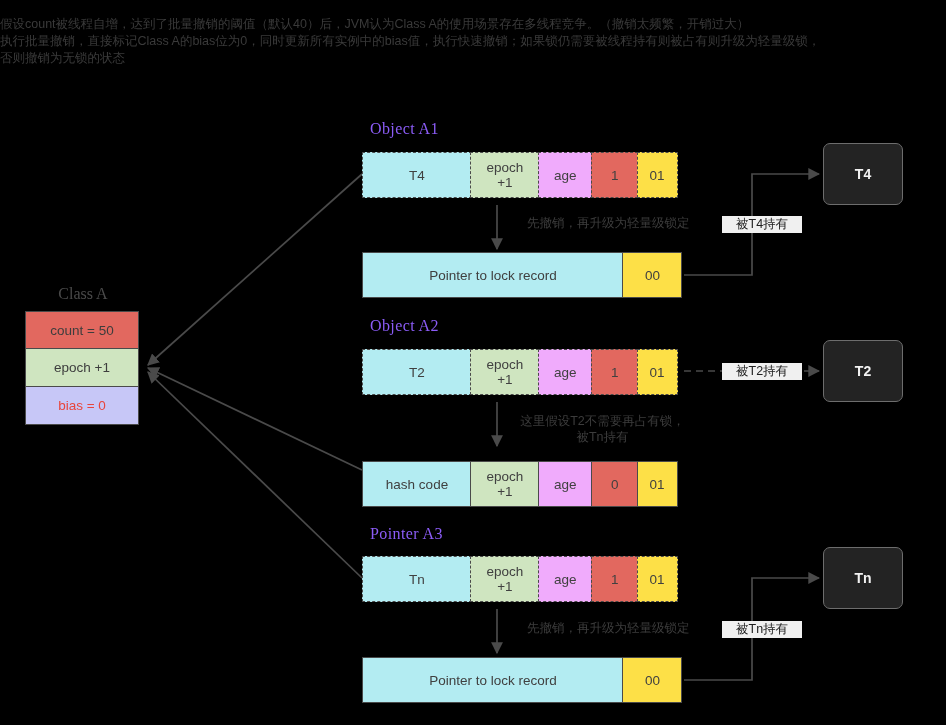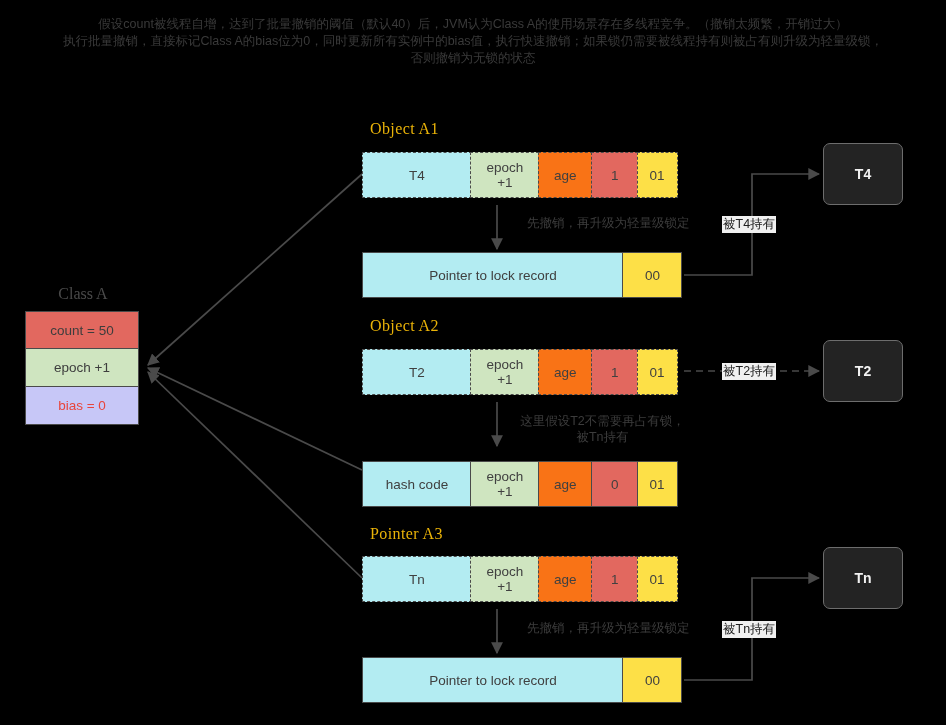--- a/index.html
+++ b/index.html
@@ -19,33 +19,33 @@
     position: absolute; left: 0; top: 0;
     width: 946px; height: 725px;
     pointer-events: none;
   }
 
   
   .note {
     position: absolute;
     left: 0; top: 16px;
     width: 946px;
-    text-align: center;
+    text-align: left;
     color: #3a3a3a;
     font-size: 12.5px;
     line-height: 17px;
     letter-spacing: 0px;
     white-space: nowrap;
   }
   .note div { width: 946px; }
 
   
   .obj-title {
     position: absolute;
-    color: #eab308;
+    color: #8b5cf6;
     font-size: 16px;
     font-family: "Liberation Serif", serif;
     letter-spacing: .4px;
     text-align: center;
   }
 
   
   .row {
     position: absolute;
     display: flex;
@@ -59,21 +59,21 @@
     color: #404040;
     font-size: 13.5px;
     line-height: 15px;
     border: 1.6px solid #4a4a4a;
     margin-left: -1.6px;
   }
   .cell:first-child { margin-left: 0; }
   .row.dashed .cell { border-style: dashed; }
   .c-cyan   { background: #b3ecf2; }
   .c-green  { background: #cfe5c0; }
-  .c-blue   { background: #f97316; }
+  .c-blue   { background: #f0abfc; }
   .c-red    { background: #e2685f; }
   .c-purple { background: #fde047; }
 
   
   .classa-title {
     position: absolute;
     left: 25px; top: 285px; width: 116px;
     text-align: center;
     color: #4a4a4a;
     font-size: 16px;
@@ -116,21 +116,21 @@
     line-height: 16px;
     white-space: nowrap;
   }
   .anno.two { white-space: normal; text-align: center; }
   .held {
     position: absolute;
     color: #d8d8d8;
     background: #f0f0f0;
     color: #202020;
     font-size: 12.5px;
-    padding: 0 1px;
+    padding: 0 14px;
     white-space: nowrap;
   }
 </style>
 </head>
 <body>
 
 <div id="canvas">
 
   <svg id="wires" viewBox="0 0 946 725" xmlns="http://www.w3.org/2000/svg">
     <defs>

